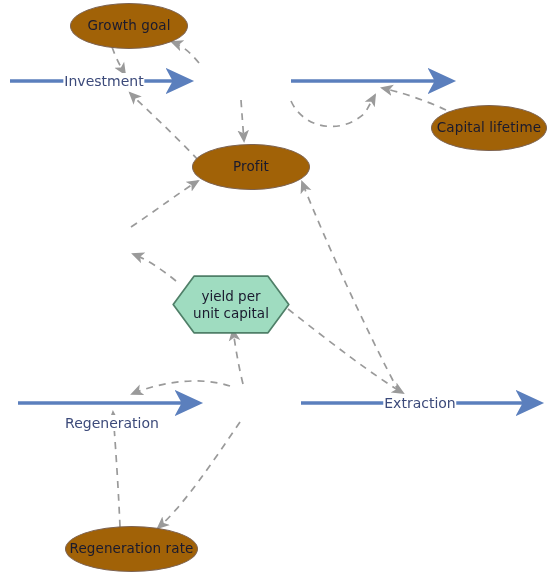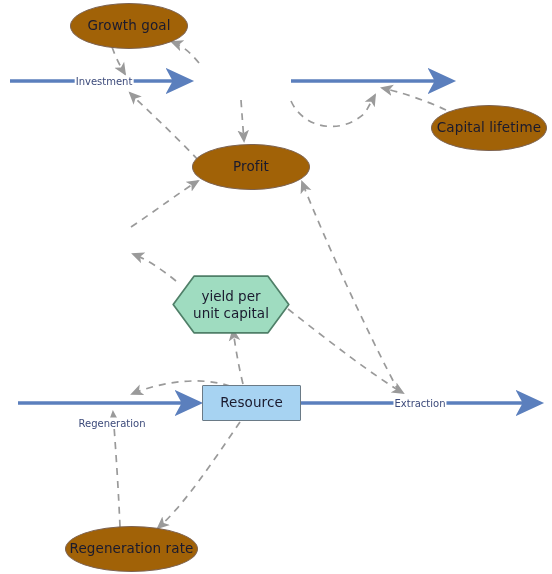--- a/index.html
+++ b/index.html
@@ -67,21 +67,21 @@
     justify-content: center;
     text-align: center;
     font-size: 13.5px;
     line-height: 1.2;
     color: #1a1a2e;
     white-space: pre-line;
   }
   .flow-label {
     position: absolute;
     color: #3c4a7a;
-    font-size: 10px;
+    font-size: 14px;
     background: #ffffff;
     padding: 0 1px;
     white-space: nowrap;
     transform: translate(-50%, -50%);
   }
 </style>
 </head>
 <body>
 
 <div id="canvas">
@@ -150,23 +150,20 @@
 
 
   <div class="hexwrap" style="left:172px; top:267px; width:118px; height:59px;margin-top:8px;">
     <svg width="118" height="59" viewBox="0 0 118 59">
       <polygon points="22,1.2 96,1.2 116.8,29.5 96,57.8 22,57.8 1.2,29.5" fill="#9fdcc0" stroke="#4f7f68" stroke-width="1.7" stroke-linejoin="round"></polygon>
     </svg>
     <div class="hexlabel">yield per
 unit capital</div>
   </div>
 
-  <div class="node box" style="left:202px; top:385px; width:99px; height:36px;">
-    <span>Resource</span>
-  </div>
 
   <div class="node ellipse" style="left:65px; top:526px; width:133px; height:46px;justify-content:center;">
     <span>Regeneration rate</span>
   </div>
 
   <div class="flow-label" style="left:104px; top:81px;">
     <span>Investment</span>
   </div>
 
 

